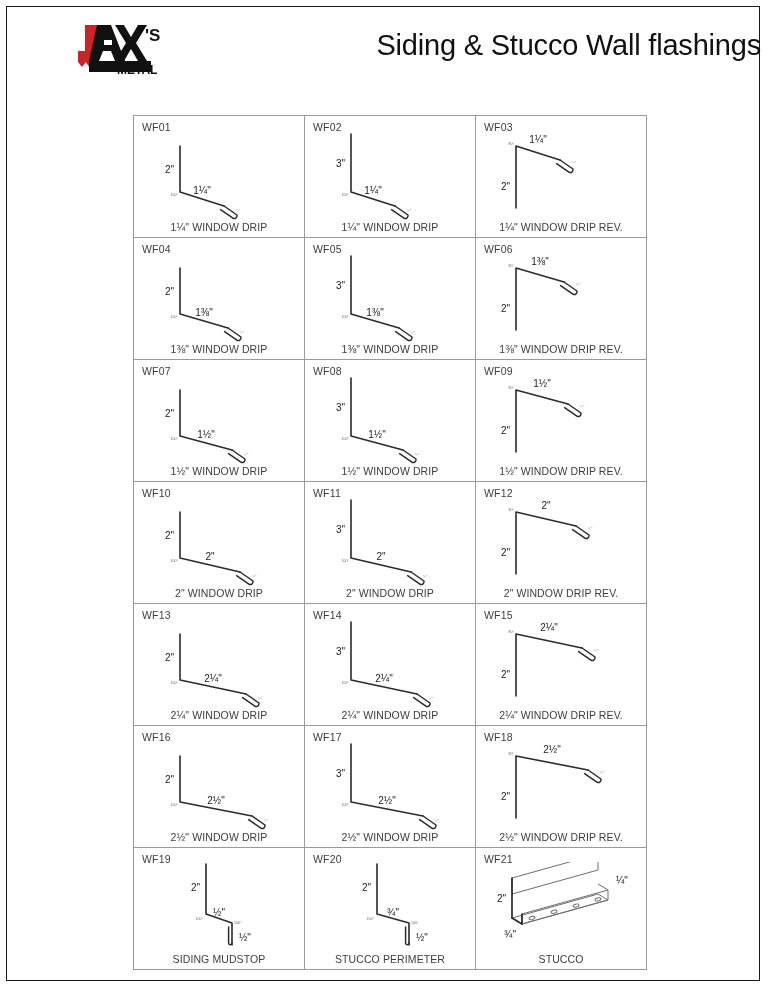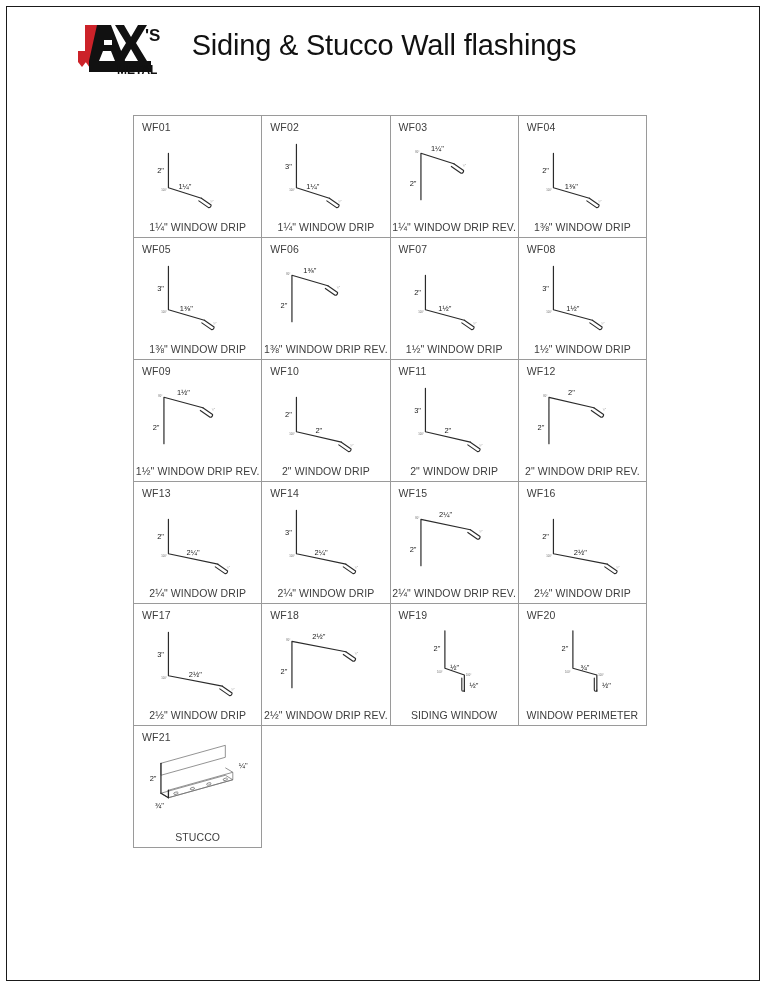--- a/index.html
+++ b/index.html
@@ -36,37 +36,37 @@
     left: 38px;
     top: 14px;
     width: 130px;
     height: 62px;
   }
   #title {
     position: absolute;
     left: 0;
     top: 22px;
     width: 754px;
-    text-align: center;
+    text-align: right;
     font-size: 29px;
     font-weight: normal;
     letter-spacing: -0.2px;
     color: #111;
   }
 
   
   #grid {
     position: absolute;
     left: 126px;
     top: 108px;
     width: 513px;
     border-top: 1px solid #9a9a9a;
     border-left: 1px solid #9a9a9a;
     display: grid;
-    grid-template-columns: repeat(4, 1fr);
+    grid-template-columns: repeat(3, 1fr);
   }
   .cell {
     border-right: 1px solid #9a9a9a;
     border-bottom: 1px solid #9a9a9a;
     height: 122px;
     position: relative;
     box-sizing: border-box;
     overflow: hidden;
     background: #fff;
   }
@@ -390,36 +390,36 @@
           <svg viewBox="0 0 170 90" preserveAspectRatio="xMidYMid meet">
             <path class="prof" d="M72 2 L72 52 L98 61 L98 83"></path>
             <path class="hem" d="M94.6 65 L94.6 81 a1.7 1.7 0 0 0 3.4 0"></path>
             <text class="dimtxt" x="66" y="29" text-anchor="end">2"</text>
             <text class="dimtxt" x="85" y="54" text-anchor="middle">½"</text>
             <text class="dimtxt" x="105" y="79">½"</text>
             <text class="angtxt" x="69" y="58" text-anchor="end">100°</text>
             <text class="angtxt" x="100" y="62">100°</text>
           </svg>
         </div>
-        <div class="desc">SIDING WINDOW</div>
+        <div class="desc">SIDING MUDSTOP</div>
       </div>
       <div class="cell">
         <div class="code">WF20</div>
         <div class="draw">
           <svg viewBox="0 0 170 90" preserveAspectRatio="xMidYMid meet">
             <path class="prof" d="M72 2 L72 52 L104 61 L104 83"></path>
             <path class="hem" d="M100.6 65 L100.6 81 a1.7 1.7 0 0 0 3.4 0"></path>
             <text class="dimtxt" x="66" y="29" text-anchor="end">2"</text>
             <text class="dimtxt" x="88" y="54" text-anchor="middle">¾"</text>
             <text class="dimtxt" x="111" y="79">½"</text>
             <text class="angtxt" x="69" y="58" text-anchor="end">100°</text>
             <text class="angtxt" x="106" y="62">100°</text>
           </svg>
         </div>
-        <div class="desc">WINDOW PERIMETER</div>
+        <div class="desc">STUCCO PERIMETER</div>
       </div>
       <div class="cell">
         <div class="code">WF21</div>
         <div class="draw">
           <svg viewBox="0 0 170 90" preserveAspectRatio="xMidYMid meet">
             <path class="iso" d="M36 16 L122 -8 L122 8 L36 32 Z"></path>
             <path class="isoD" d="M36 16 L36 56"></path>
             <path class="iso" d="M36 56 L122 32 L132 38 L46 62 Z"></path>
             <path class="isoD" d="M36 56 L46 62"></path>
             <path class="iso" d="M46 62 L132 38 L132 28 L46 52 Z"></path>

